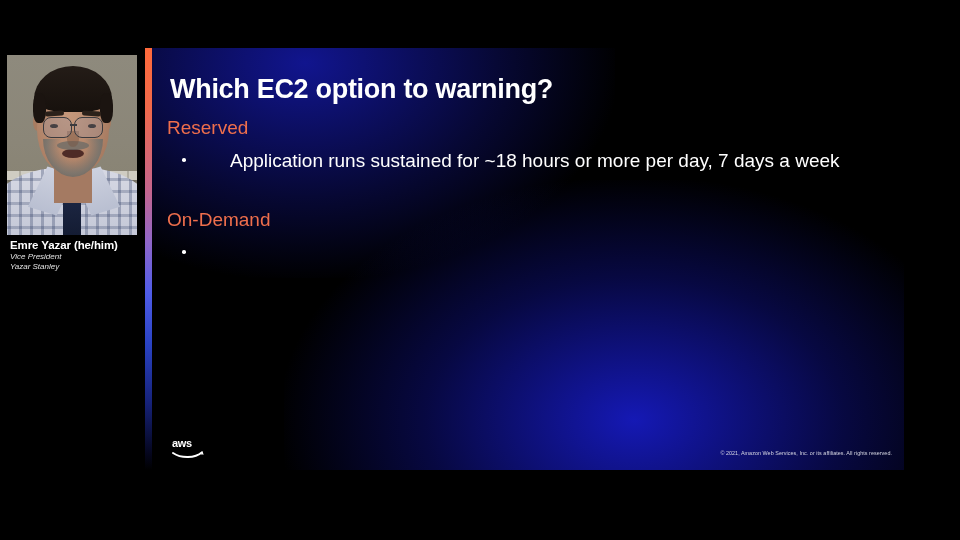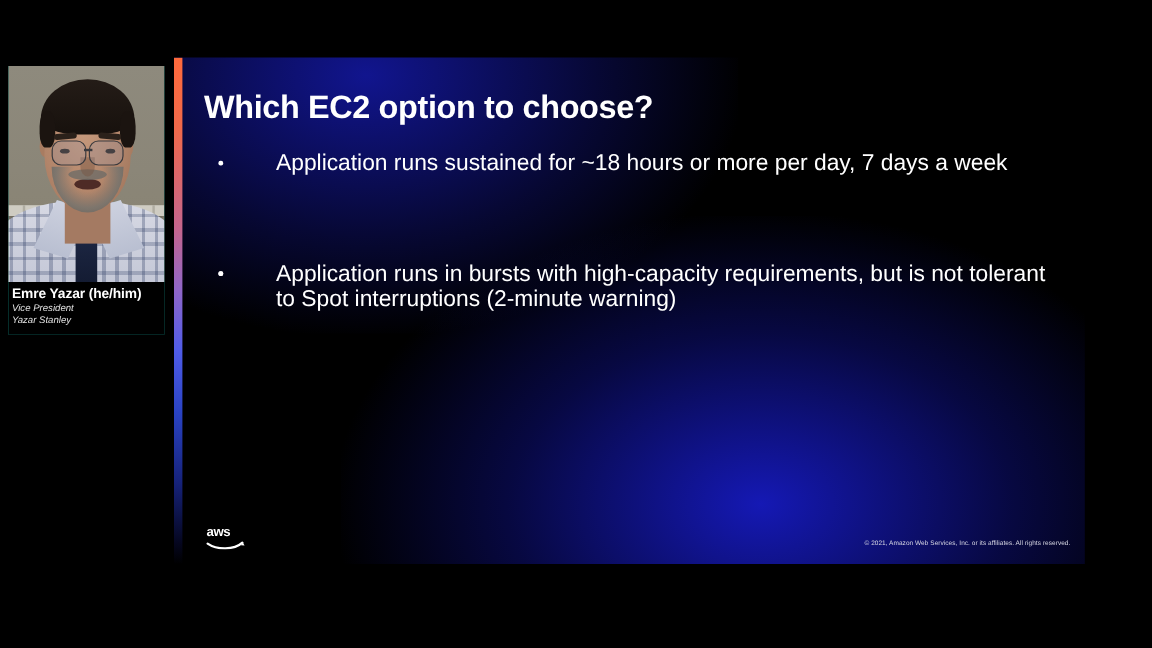--- a/index.html
+++ b/index.html
@@ -22,21 +22,21 @@
     background: #000000;
   }
 
   
   #speaker-panel {
     position: absolute;
     left: 7px;
     top: 55px;
     width: 130px;
     height: 224px;
-    background: #0f766e;
+    background: #14b8a6;
     overflow: hidden;
   }
   #webcam-video {
     position: absolute;
     left: 0;
     top: 0;
     width: 130px;
     height: 180px;
     overflow: hidden;
     background: #8c8679;
@@ -416,39 +416,37 @@
   </div>
 
   <div id="slide">
 
     <div class="glow-tl"></div>
     <div class="glow-br"></div>
     <div id="accent-bar"></div>
 
     <div id="slide-content">
 
-      <div id="slide-title">Which EC2 option to choose?</div>
+      <div id="slide-title">Which EC2 option to warning?</div>
 
       <div class="section" id="section-reserved">
+        <div class="section-heading">Reserved</div>
         <ul class="bullets">
           <li class="bullet">
             <span class="dot"></span>
             <span>Application runs sustained for ~18 hours or more per day, 7 days a week</span>
           </li>
         </ul>
       </div>
 
       <div class="section" id="section-ondemand">
+        <div class="section-heading">On-Demand</div>
         <ul class="bullets">
           <li class="bullet">
             <span class="dot"></span>
-          </li>
-          <li class="bullet">
-            <span class="dot"></span>
-            <span>Application runs in bursts with high-capacity requirements, but is not tolerant to Spot interruptions (2-minute warning)</span>
           </li>
         </ul>
       </div>
 
       <div id="aws-logo">
         <svg viewBox="0 0 34 22" width="34" height="22" aria-hidden="true">
           <text x="1" y="11" fill="#ffffff" font-family="Liberation Sans, sans-serif" font-size="11" font-weight="bold" letter-spacing="-0.3">aws</text>
           <path d="M2 17 C 10 22.5, 24 22.5, 31 16.2" stroke="#ffffff" stroke-width="1.9" fill="none" stroke-linecap="round"></path>
           <path d="M31.4 16.0 l 1.4 2.6 l -3.0 -0.2 z" fill="#ffffff"></path>
         </svg>

